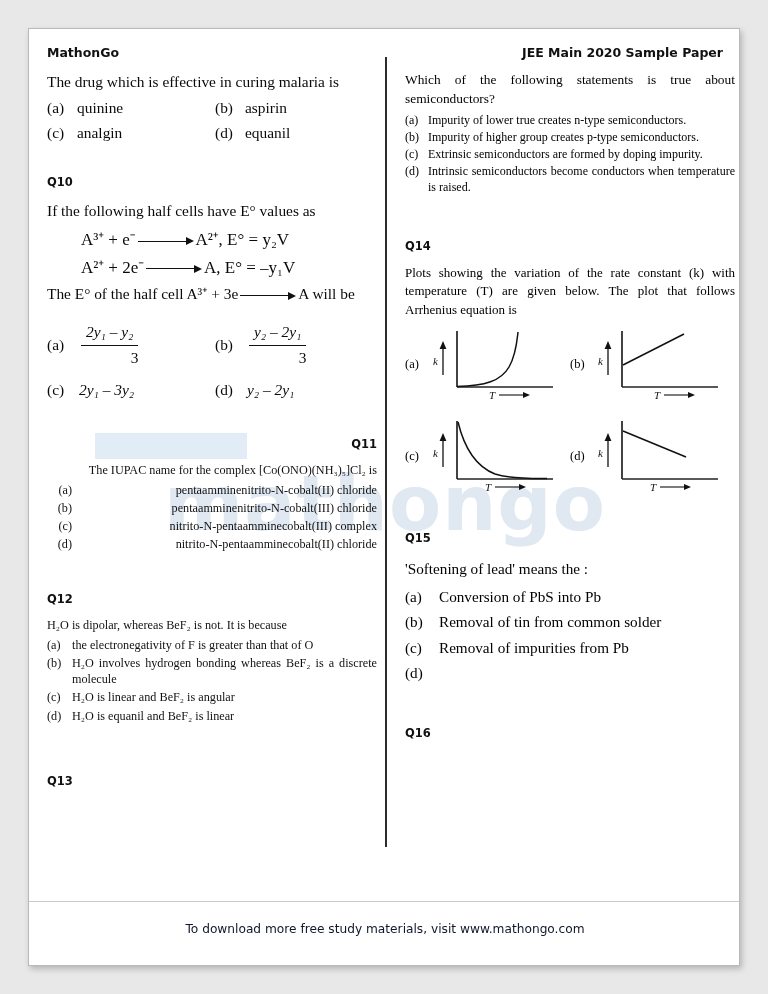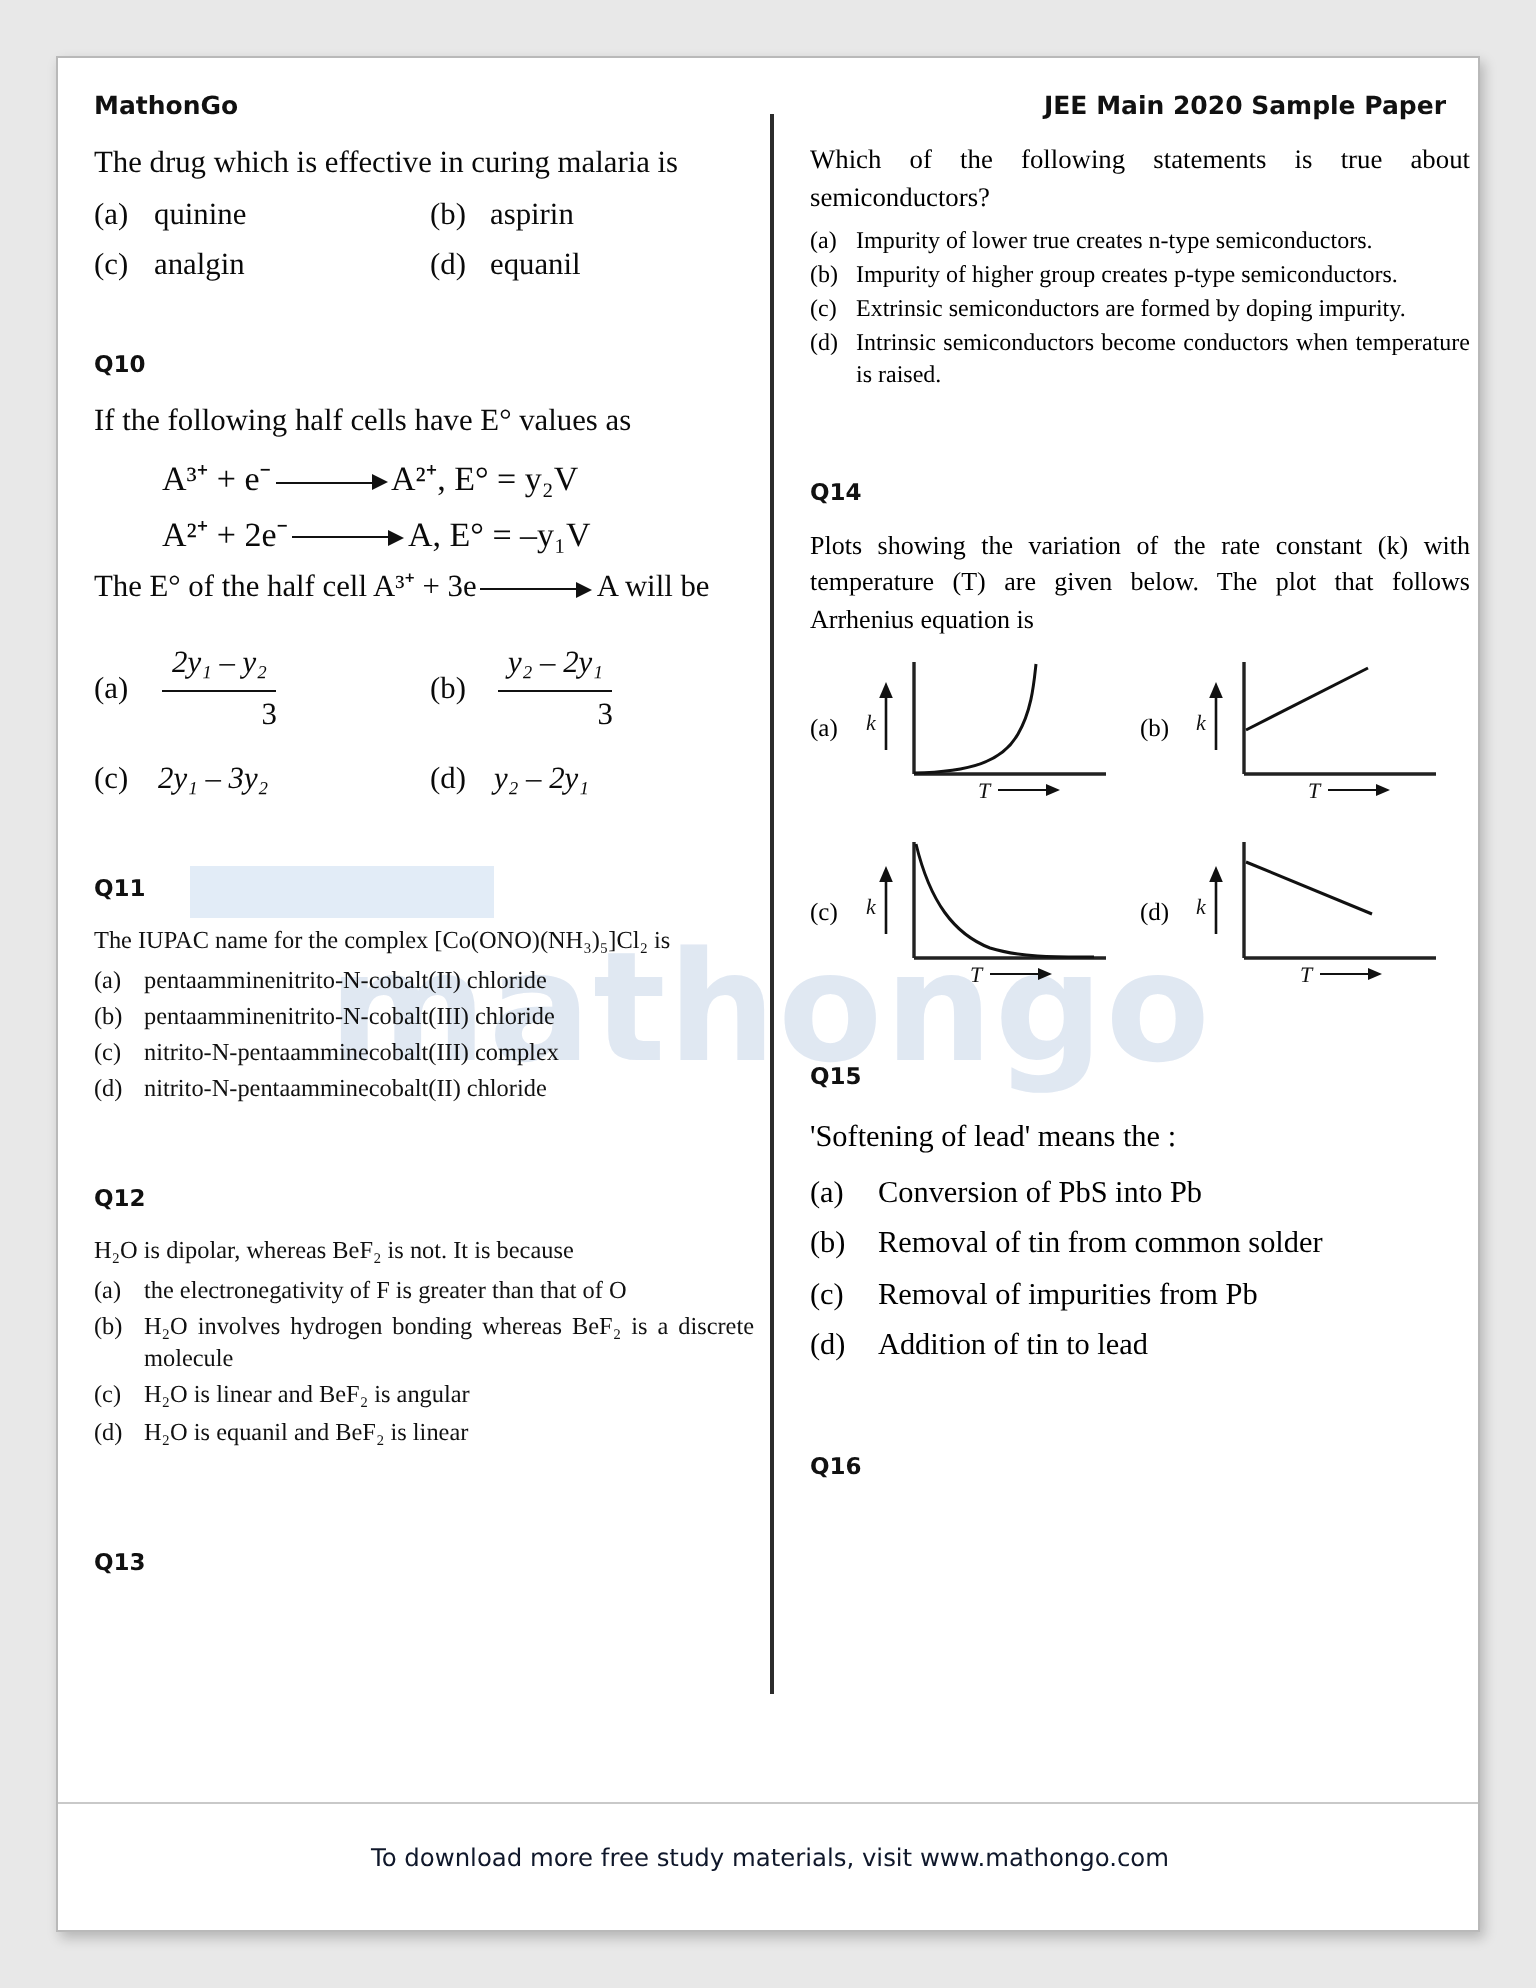--- a/index.html
+++ b/index.html
@@ -229,21 +229,21 @@
             <span class="mk">(c)</span>
             <span class="tx it">2y₁ – 3y₂</span>
           </div>
           <div class="opt">
             <span class="mk">(d)</span>
             <span class="tx it">y₂ – 2y₁</span>
           </div>
         </div>
       </div>
 
-      <div class="block sm" style="margin-top:36px;">
+      <div class="block sm" style="margin-top:36px;text-align:right;">
         <div class="qlabel">Q11</div>
         <div class="stem">The IUPAC name for the complex [Co(ONO)(NH₃)₅]Cl₂ is</div>
         <ul class="opts">
           <li>
             <span class="mk">(a)</span>
             <span class="tx">pentaamminenitrito-N-cobalt(II) chloride</span>
           </li>
           <li>
             <span class="mk">(b)</span>
             <span class="tx">pentaamminenitrito-N-cobalt(III) chloride</span>
@@ -394,21 +394,20 @@
           <li>
             <span class="mk">(b)</span>
             <span class="tx">Removal of tin from common solder</span>
           </li>
           <li>
             <span class="mk">(c)</span>
             <span class="tx">Removal of impurities from Pb</span>
           </li>
           <li>
             <span class="mk">(d)</span>
-            <span class="tx">Addition of tin to lead</span>
           </li>
         </ul>
       </div>
 
       <div class="block" style="margin-top:40px;">
         <div class="qlabel">Q16</div>
       </div>
 
     </div>
 

